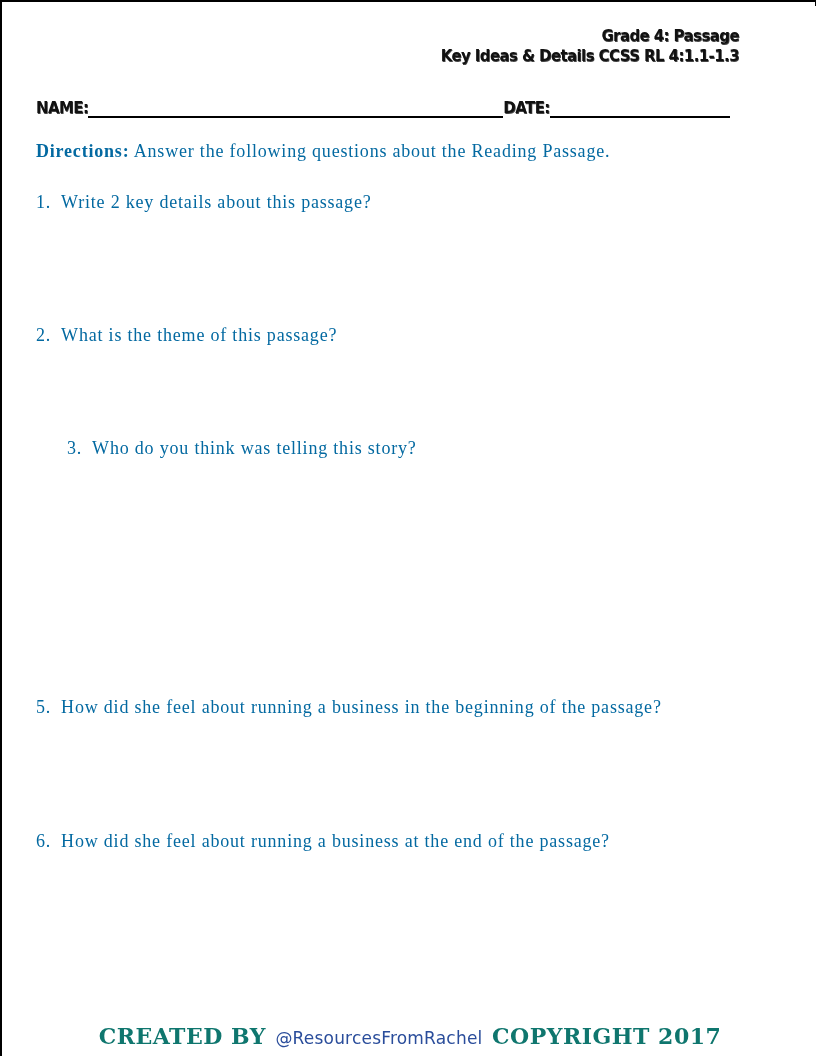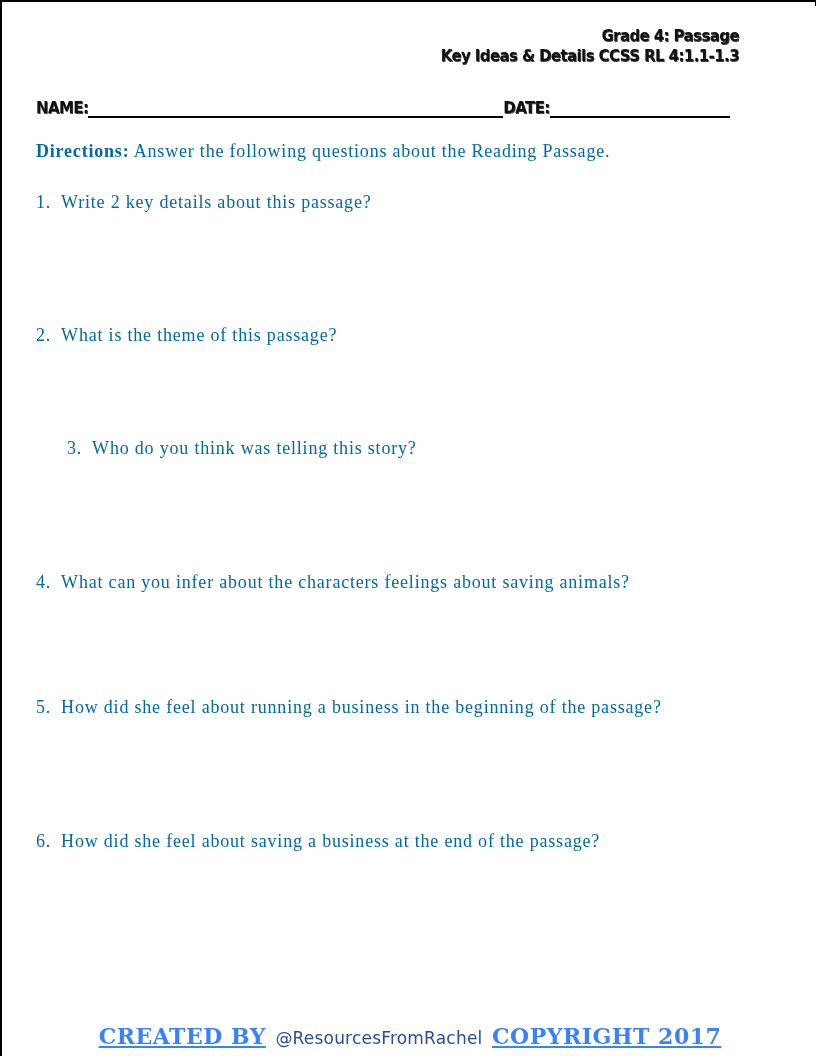--- a/index.html
+++ b/index.html
@@ -104,22 +104,21 @@
       top: 1020px;
       text-align: center;
       font-size: 22px;
       line-height: 28px;
       white-space: nowrap;
     }
     .footer .stencil {
       font-family: "DejaVu Serif", serif;
       font-weight: bold;
       letter-spacing: 0.5px;
-      color: #3b82f6;
-      text-decoration: underline;
+      color: #0f766e;
     }
     .footer .handle {
       font-family: "DejaVu Sans", sans-serif;
       font-weight: normal;
       font-size: 17px;
       color: #2a4d9b;
       letter-spacing: 0.2px;
       margin: 0 4px;
     }
   </style>
@@ -151,30 +150,27 @@
   </div>
 
   <div class="question serif" style="top:322px;">
     <span class="num">2.</span><span>What is the theme of this passage?</span>
   </div>
 
   <div class="question serif" style="top:435px;margin-left:31px;">
     <span class="num">3.</span><span>Who do you think was telling this story?</span>
   </div>
 
-  <div class="question serif" style="top:569px;">
-    <span class="num">4.</span><span>What can you infer about the characters feelings about saving animals?</span>
-  </div>
 
   <div class="question serif" style="top:694px;">
     <span class="num">5.</span><span>How did she feel about running a business in the beginning of the passage?</span>
   </div>
 
   <div class="question serif" style="top:828px;">
-    <span class="num">6.</span><span>How did she feel about saving a business at the end of the passage?</span>
+    <span class="num">6.</span><span>How did she feel about running a business at the end of the passage?</span>
   </div>
 
   <div class="footer">
     <span class="stencil">CREATED BY</span>
     <span class="handle">@ResourcesFromRachel</span>
     <span class="stencil">COPYRIGHT 2017</span>
   </div>
 </div>
 
 </body></html>

